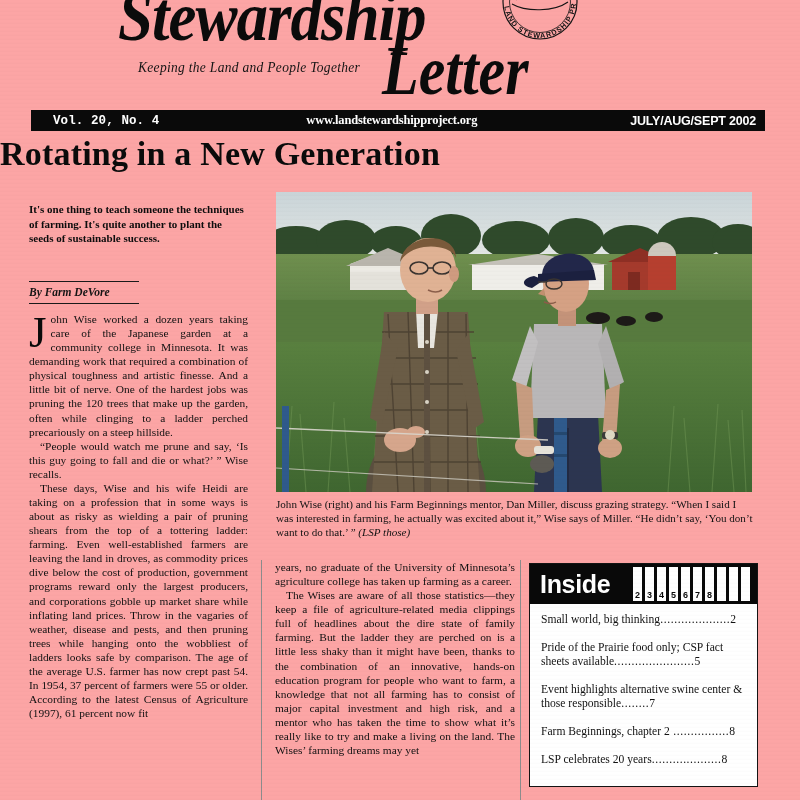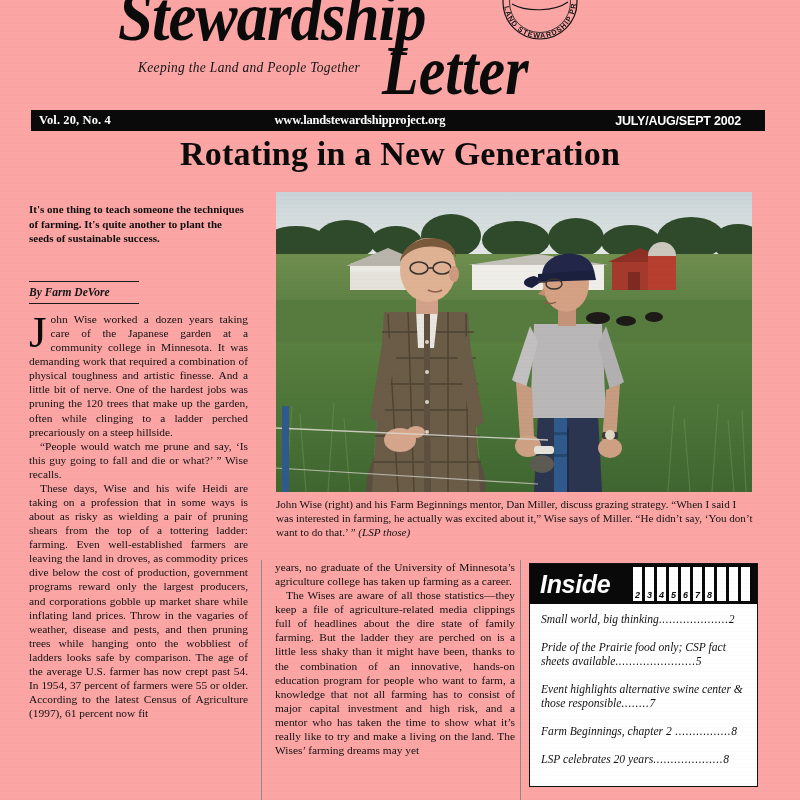--- a/index.html
+++ b/index.html
@@ -58,40 +58,40 @@
   }
   .mh-logo svg{display:block;width:96px;height:96px;}
 
   
   .volband{
     position:absolute;left:31px;top:110px;width:734px;height:21px;
     background:#0a0a0a;color:#ffffff;
     display:flex;align-items:center;
   }
   .vb-left{
-    font-family:Liberation Serif, serif;
+    font-family:Liberation Mono, monospace;
     font-weight:bold;font-size:12.5px;
-    margin-left:8px;letter-spacing:.1px;
+    margin-left:22px;letter-spacing:.1px;
   }
   .vb-mid{
     flex:1;text-align:center;
     font-family:"Liberation Serif", serif;
     font-weight:bold;font-size:12.5px;letter-spacing:-.2px;
   }
   .vb-right{
     font-family:"Liberation Sans", sans-serif;
     font-weight:bold;font-size:12.5px;
-    margin-right:24px;letter-spacing:-.2px;
+    margin-right:9px;letter-spacing:-.2px;
     padding-left:6px;
   }
 
   
   .headline{
     position:absolute;left:0;top:135px;width:800px;
-    text-align:center;
+    text-align:left;
     font-family:"Liberation Serif", serif;
     font-weight:bold;font-size:34px;
     letter-spacing:.2px;color:#0b0b0b;
   }
 
   
   .deck{
     position:absolute;left:29px;top:202px;width:218px;
     font-family:"Liberation Serif", serif;
     font-weight:bold;font-size:11px;line-height:1.34;
@@ -144,21 +144,20 @@
     font-size:11.1px;line-height:1.24;color:#121212;
     text-align:left;
   }
   .caption i{font-style:italic;}
 
   
   .insidebox{
     position:absolute;left:529px;top:563px;width:227px;
     border:1px solid #141414;
     background:#fff;
-    font-style:italic;
   }
   .inside-head{
     position:relative;height:40px;background:#090909;overflow:hidden;
   }
   .inside-title{
     position:absolute;left:10px;top:6px;
     font-family:"Liberation Sans", sans-serif;
     font-weight:bold;font-size:25px;color:#fff;letter-spacing:-.3px;
   }
   .inside-bars{

